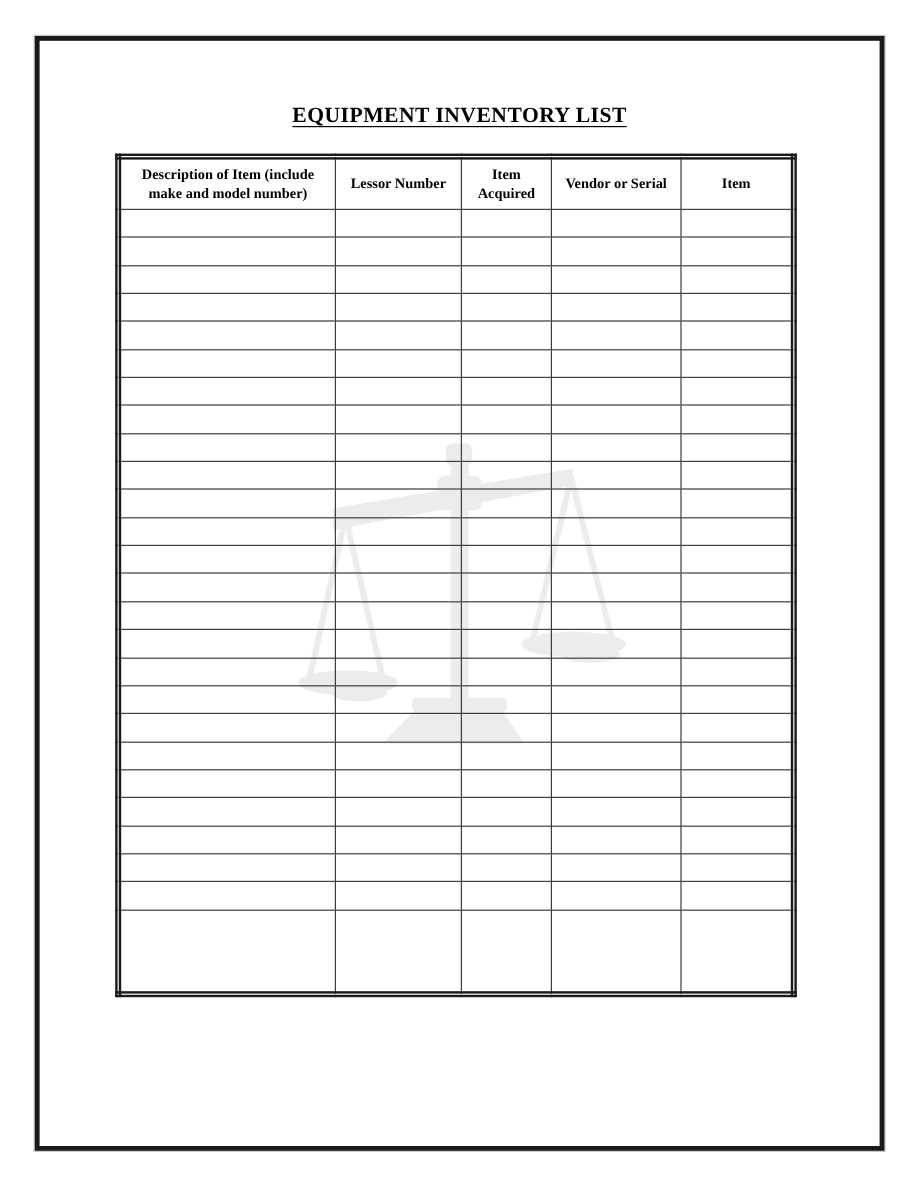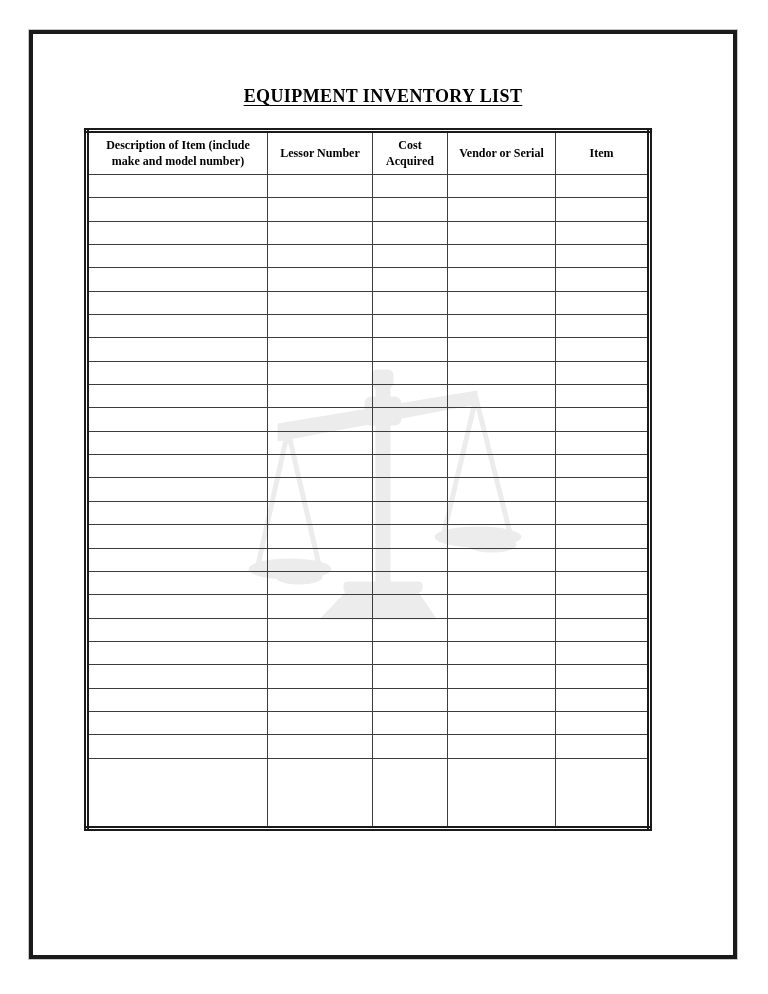--- a/index.html
+++ b/index.html
@@ -40,21 +40,21 @@
     text-align: center;
     font-size: 18px;
     font-weight: bold;
     letter-spacing: 0.4px;
     color: var(--title-text, #000000);
     text-decoration: underline;
     text-underline-offset: 3px;
   }
   table.inventory {
     position: absolute;
-    left: 51px;
+    left: 63px;
     top: 94px;
     width: 563px;
     height: 703px;
     border-collapse: collapse;
     table-layout: fixed;
     border: 5px double var(--page-border, #1a1a1a);
     background: transparent;
   }
   table.inventory th,
   table.inventory td {
@@ -126,21 +126,21 @@
         <col class="c-description">
         <col class="c-serial">
         <col class="c-date">
         <col class="c-vendor">
         <col class="c-cost">
       </colgroup>
       <thead>
         <tr>
           <th>Description of Item (include make and model number)</th>
           <th>Lessor Number</th>
-          <th>Cost Acquired</th>
+          <th>Item Acquired</th>
           <th>Vendor or Serial</th>
           <th>Item</th>
         </tr>
       </thead>
       <tbody>
           <tr>
             <td></td>
             <td></td>
             <td></td>
             <td></td>

